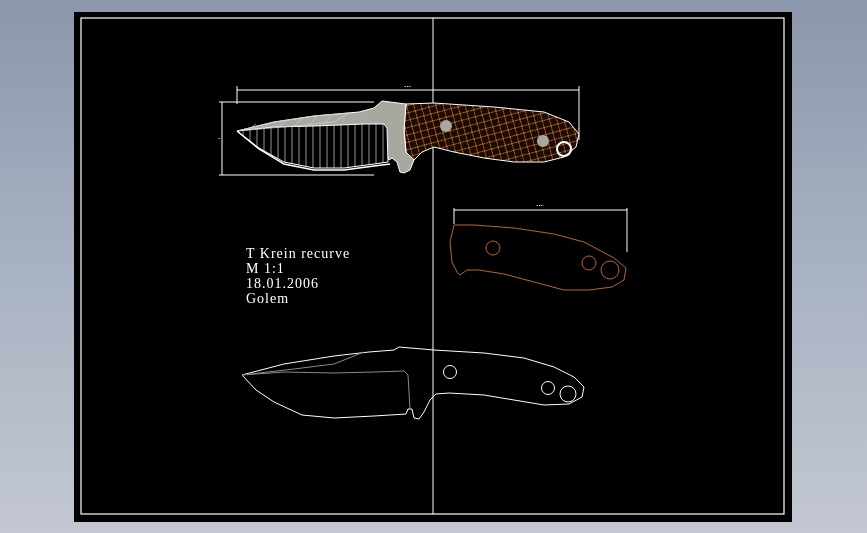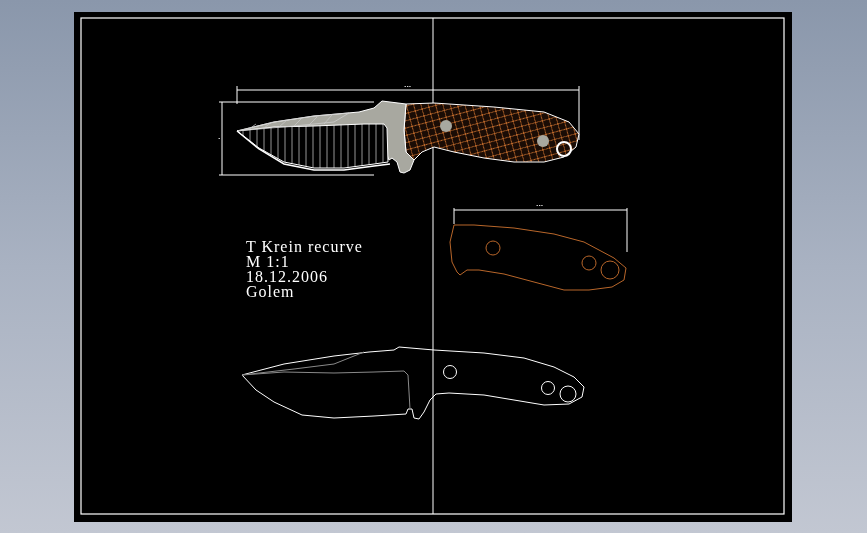--- a/index.html
+++ b/index.html
@@ -7,22 +7,22 @@
     width:867px; height:533px; overflow:hidden; position:relative;
     background: linear-gradient(to bottom, #8a97ab 0%, #a9b2c2 50%, #c2c7d2 100%);
     font-family: "DejaVu Serif", serif;
   }
   .sheet {
     position:absolute; left:74px; top:12px; width:718px; height:510px;
     background:#000;
   }
   .drawing { position:absolute; left:0; top:0; width:718px; height:510px; }
   .title-block {
-    position:absolute; left:172px; top:227px; color:#fff;
-    font-family: "Liberation Serif", serif; font-size:16px; line-height:15px;
+    position:absolute; left:172px; top:234px; color:#fff;
+    font-family: "Liberation Serif", serif; font-size:14px; line-height:15px;
     letter-spacing:1px;
   }
   .title-block div { white-space:nowrap; }
 </style>
 </head>
 <body>
 
 <div class="sheet">
   <svg class="drawing" viewBox="0 0 718 510">
     <defs>
@@ -83,16 +83,16 @@
       <path d="M168 363 L220 357 L260 352 L280 344 L290 340" fill="none" stroke="#8a8a8a" stroke-width="1"></path>
       <circle cx="376" cy="360" r="6.5" fill="none" stroke="#fff" stroke-width="1"></circle>
       <circle cx="474" cy="376" r="6.5" fill="none" stroke="#fff" stroke-width="1"></circle>
       <circle cx="494" cy="382" r="8" fill="none" stroke="#fff" stroke-width="1"></circle>
     </g>
   </svg>
 
   <div class="title-block">
     <div>T Krein recurve</div>
     <div>M 1:1</div>
-    <div>18.12.2006</div>
+    <div>18.01.2006</div>
     <div>Golem</div>
   </div>
 </div>
 
 </body></html>

